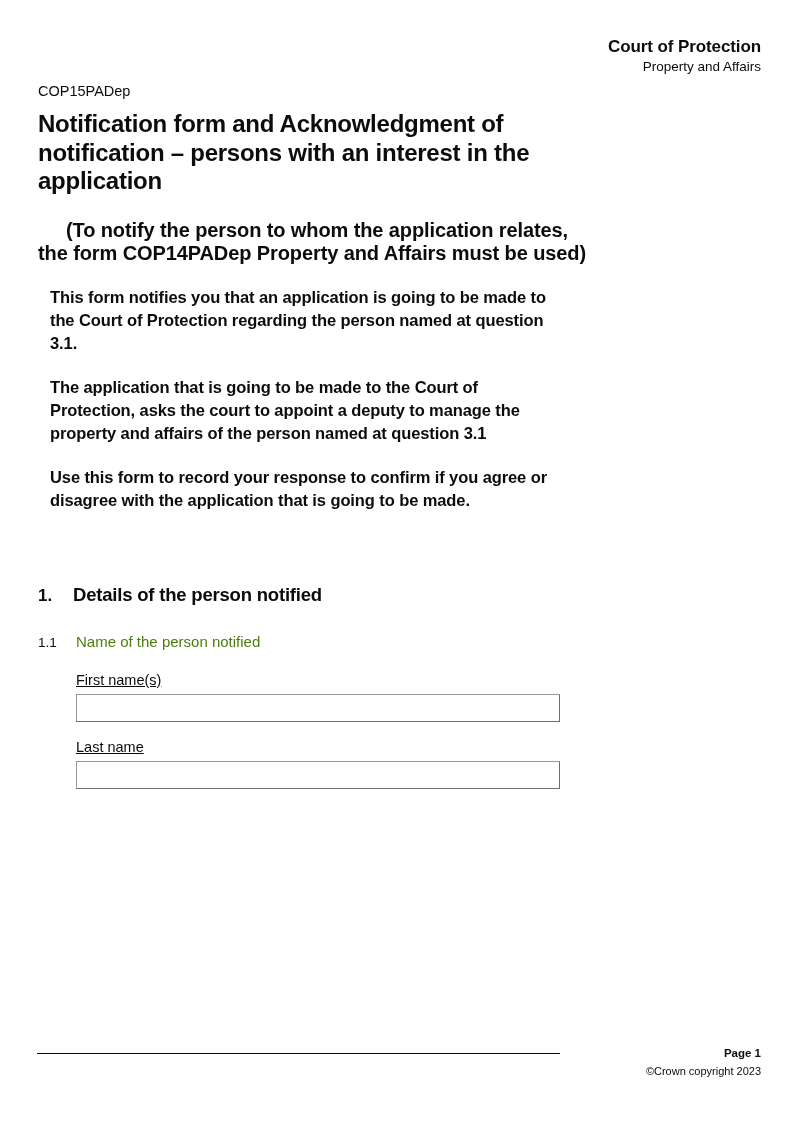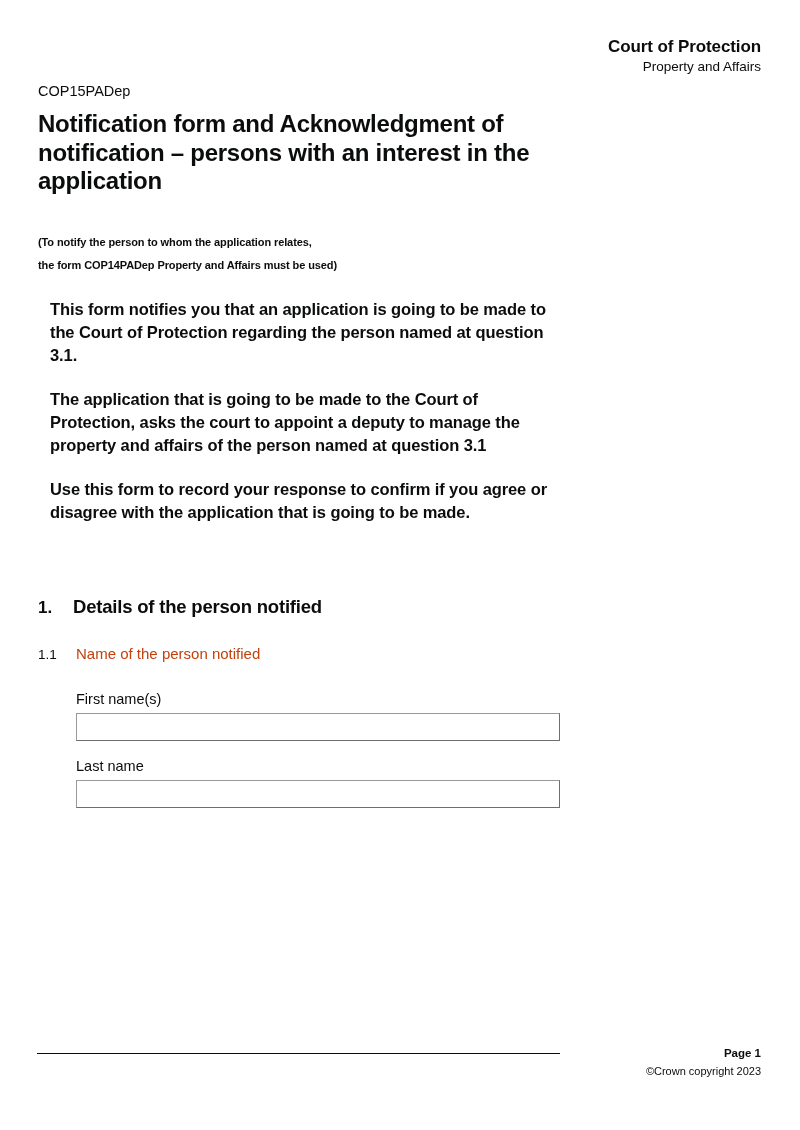--- a/index.html
+++ b/index.html
@@ -64,26 +64,27 @@
   h1.doc-title {
     margin: 0;
     font-size: 24px;
     font-weight: 700;
     line-height: 28.5px;
     letter-spacing: -0.25px;
     color: #0b0c0c;
   }
 
   .subnote {
-    margin-top: 35px;
-    font-size: 11px;
+    margin-top: 23px;
+    font-size: 20px;
     font-weight: 700;
     line-height: 23px;
     letter-spacing: -0.1px;
     color: #0b0c0c;
+    text-align: right;
   }
   .subnote div { white-space: nowrap; }
 
   p.intro {
     margin: 12px;
     margin-top: 21px;
     font-size: 16.5px;
     font-weight: 700;
     line-height: 23px;
     letter-spacing: -0.1px;
@@ -124,27 +125,28 @@
     flex: 0 0 38px;
     font-size: 13.5px;
     font-weight: 400;
     line-height: 18px;
     color: #0b0c0c;
   }
   .question .qtext {
     font-size: 15px;
     font-weight: 400;
     line-height: 18px;
-    color: #c2410c;
+    color: #4d7c0f;
   }
 
   .fields {
     margin-left: 38px;
-    margin-top: 26px;
+    margin-top: 19px;
     width: 484px;
+    text-decoration: underline;
   }
   .field + .field { margin-top: 16px; }
   .field-label {
     font-size: 14.5px;
     font-weight: 400;
     line-height: 18px;
     color: #0b0c0c;
     margin-bottom: 5px;
   }
   .field-input {

